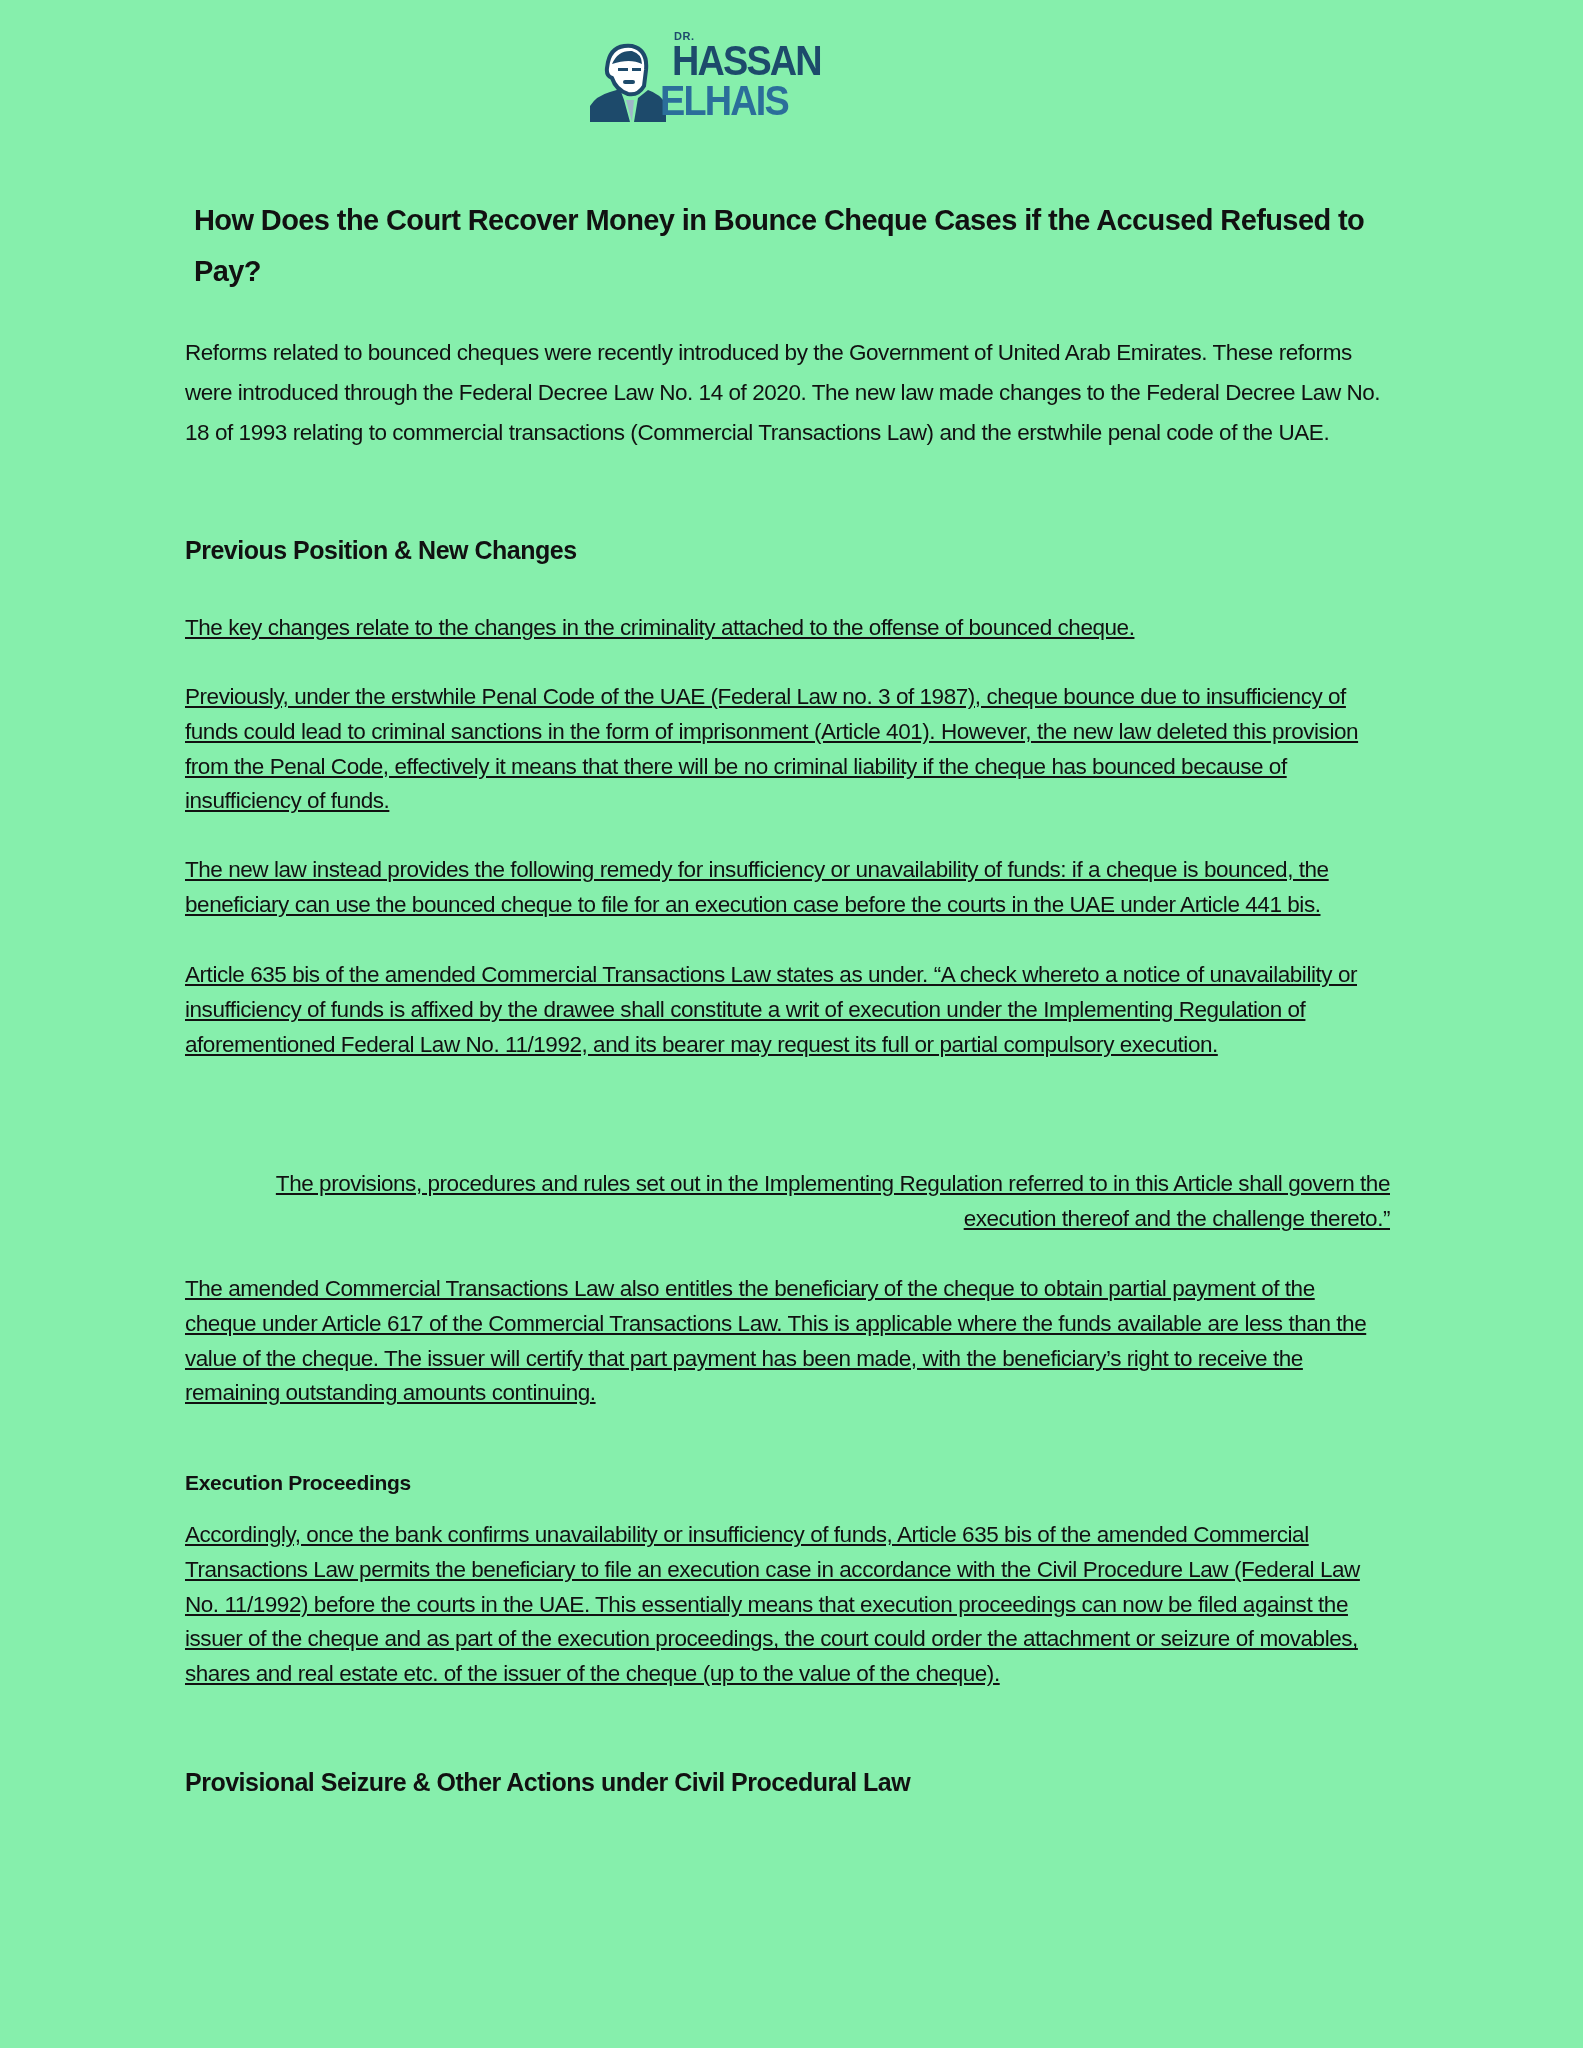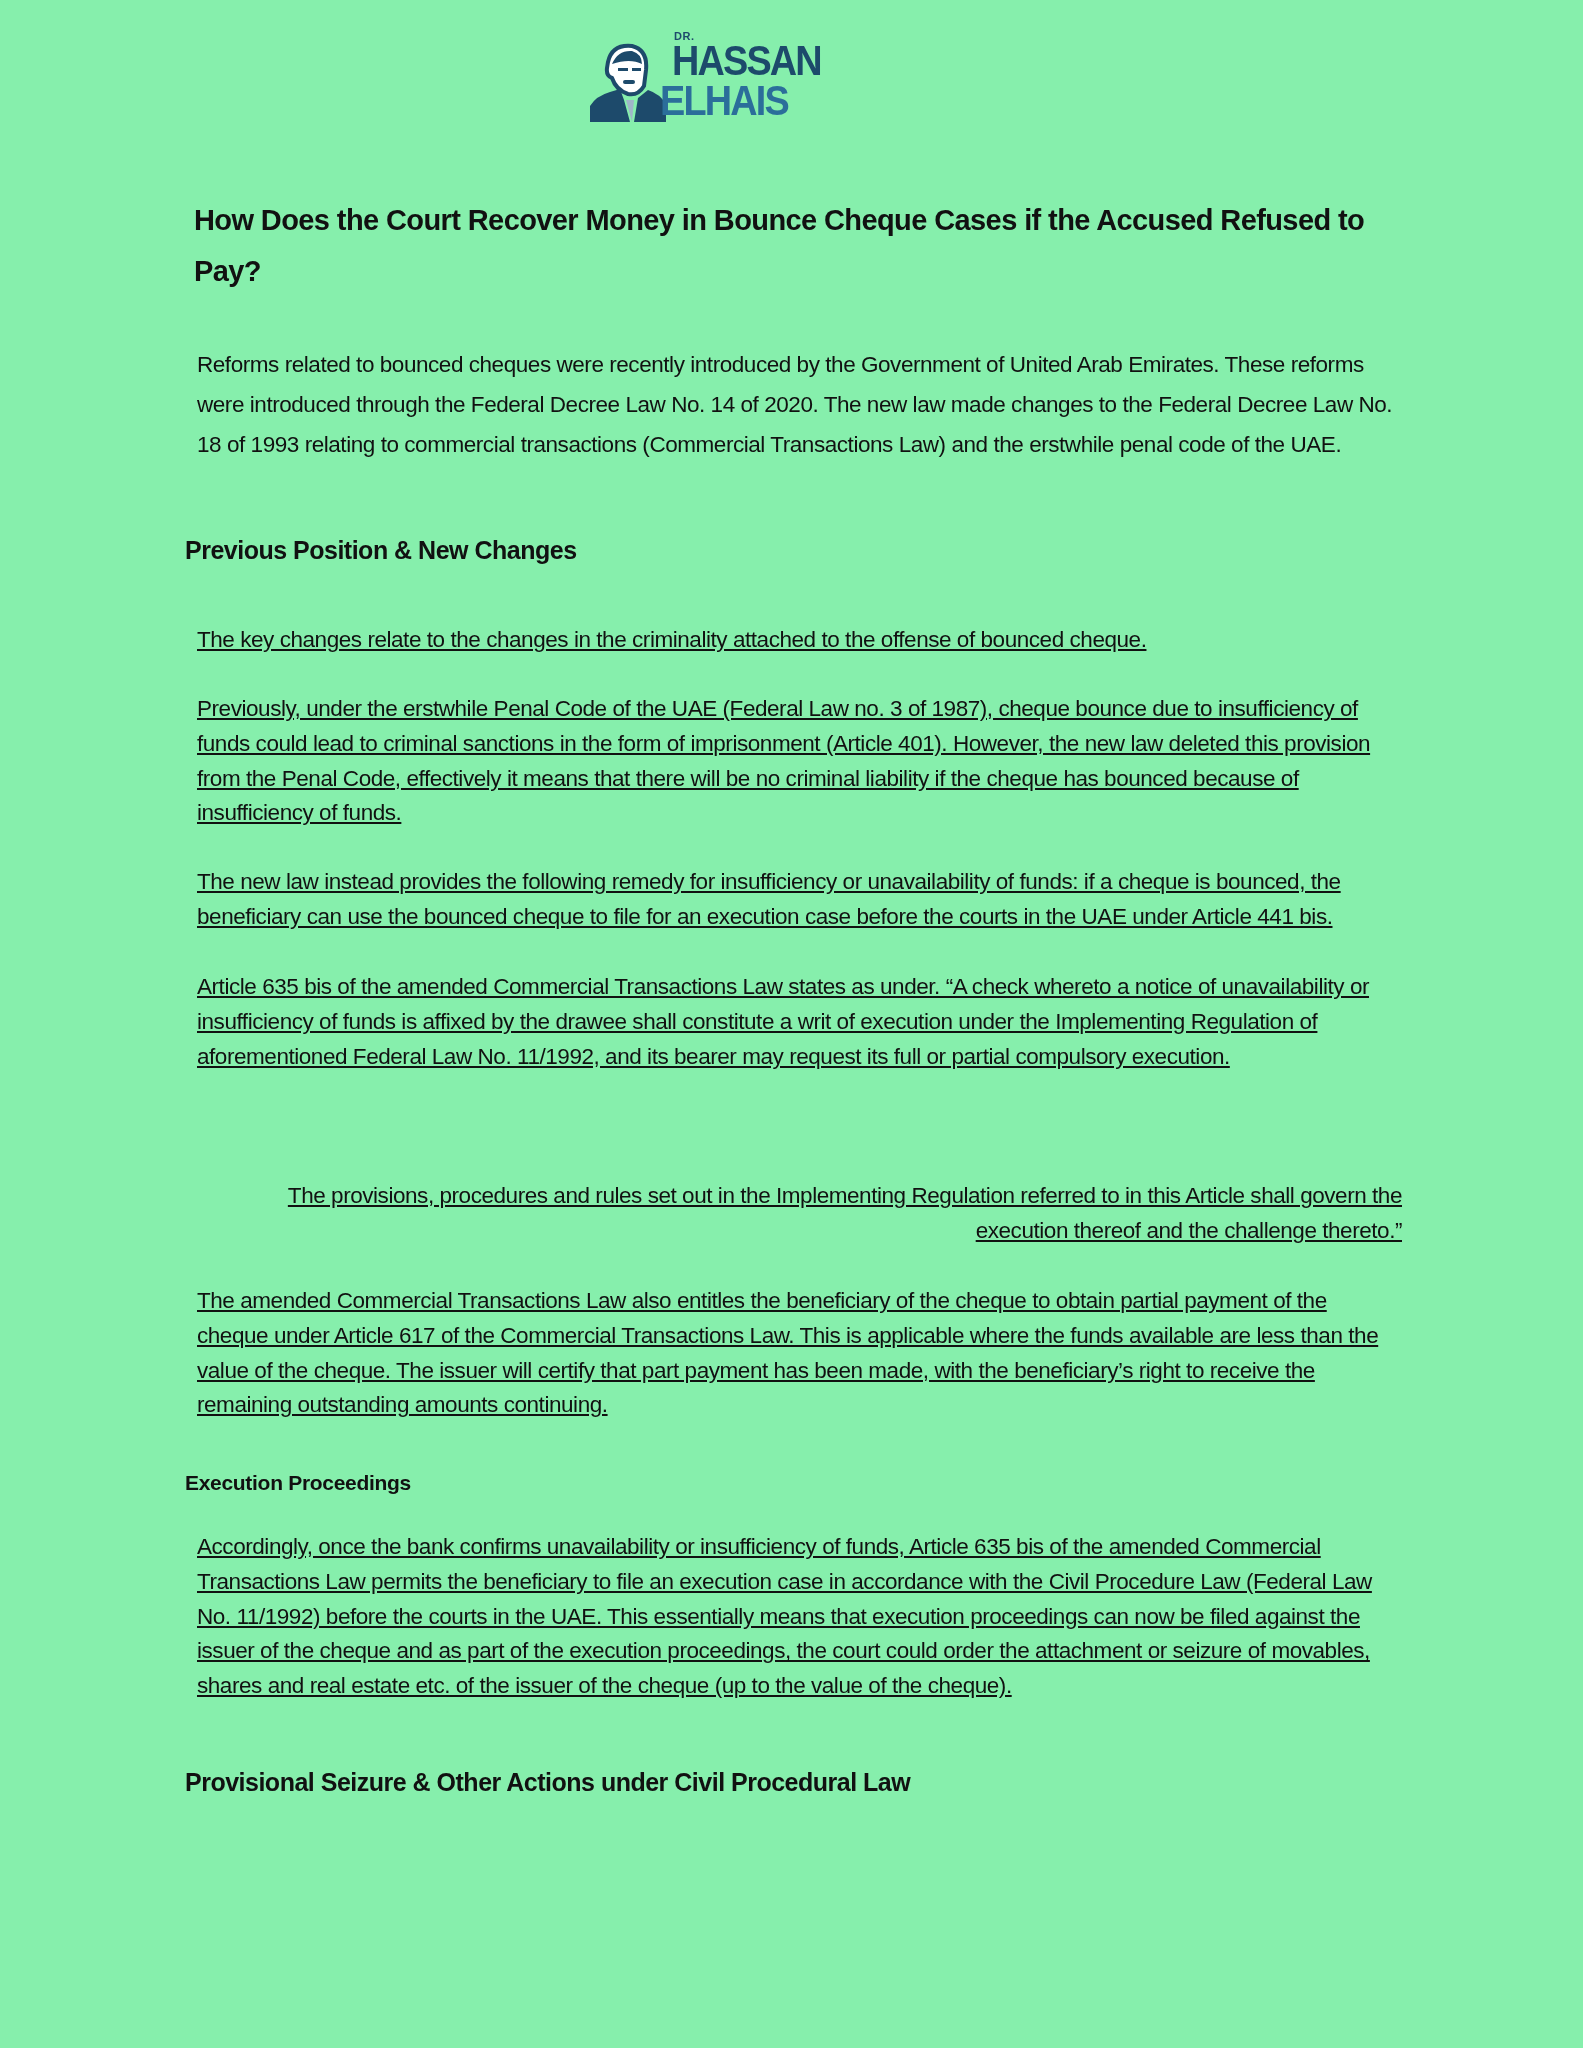--- a/index.html
+++ b/index.html
@@ -16,21 +16,21 @@
                  color: #1d4a6b; letter-spacing: -2px; line-height: 42px; transform: scaleX(0.9); transform-origin: left; }
   .logo .line2 { position: absolute; left: 70px; top: 52px; font-size: 42px; font-weight: bold;
                  color: #2b6e9a; letter-spacing: -2px; line-height: 42px; transform: scaleX(0.9); transform-origin: left; }
 
   
   .content { position: absolute; left: 185px; top: 0; width: 1210px; }
   .title { position: absolute; left: 0; top: 186px; width: 1200px; font-size: 29px; font-weight: bold;
            line-height: 51px; letter-spacing: -0.6px; margin: 9px; }
   .h2 { position: absolute; left: 0; font-size: 25px; font-weight: bold; margin: 0; letter-spacing: -0.5px; }
   .h3 { position: absolute; left: 0; font-size: 21px; font-weight: bold; margin: 0; letter-spacing: -0.3px; }
-  .p { position: absolute; left: 0; width: 1205px; font-size: 22.5px; margin: 12px; letter-spacing: -0.45px; }
+  .p { position: absolute; left: 0; width: 1205px; font-size: 22.5px; margin: 0; letter-spacing: -0.45px; }
   .p.lh40 { line-height: 40px; }
   .p.lh35 { line-height: 34.8px; text-decoration: underline; }
 </style>
 </head>
 <body>
 
 <div class="page">
 
   <div class="logo">
     <svg class="portrait" viewBox="0 0 76 80">

